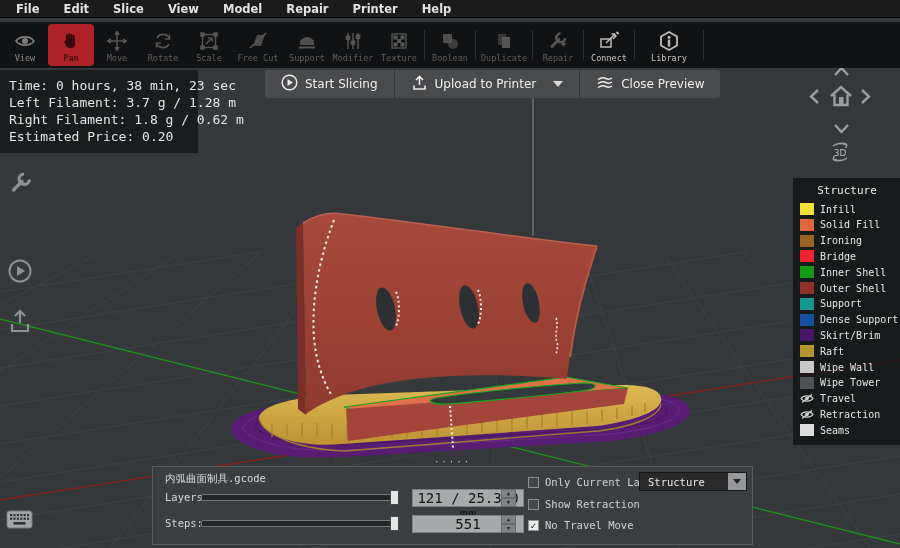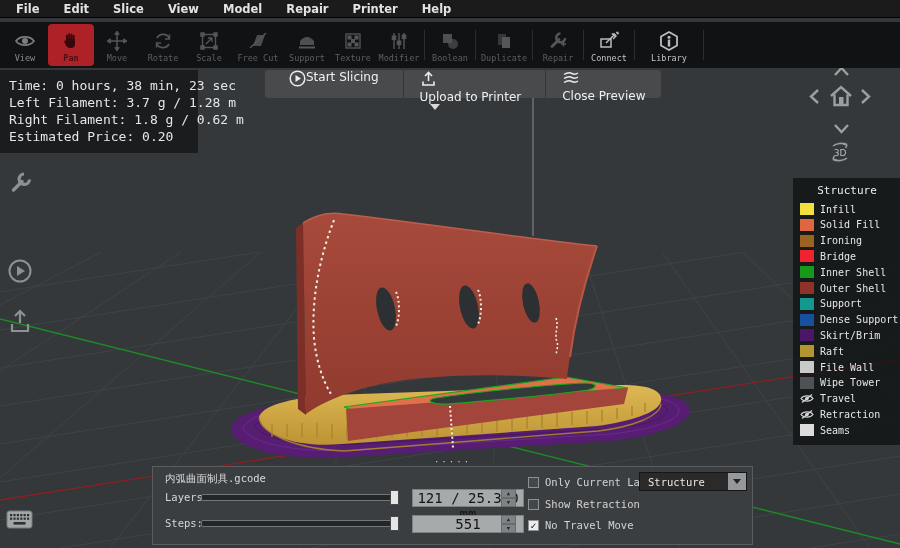--- a/index.html
+++ b/index.html
@@ -31,23 +31,23 @@
   #scene { position:absolute; top:0; left:0; z-index:1; }
 
   
   .stats { position:absolute; top:70px; left:0; width:198px; background:rgba(12,12,12,0.62);
     z-index:10; padding:7px 8px 8px 9px; }
   .stats div { color:#e4e7e7; font-size:13px; line-height:17px; white-space:nowrap; }
 
   
   .action-bar { position:absolute; top:70px; left:265px; height:28px; background:#484a4c;
     border-radius:3px; z-index:10; display:flex; align-items:stretch; }
-  .action-seg { display:flex; padding:0 16px; color:#f0f0f0;
-    font-size:12px; white-space:nowrap; cursor:default;margin-left:8px; }
-  .action-seg + .action-seg { border-left:1px solid #333537;flex-direction:column; }
+  .action-seg { display:flex; align-items:center; gap:7px; padding:0 16px; color:#f0f0f0;
+    font-size:12px; white-space:nowrap; cursor:default; }
+  .action-seg + .action-seg { border-left:1px solid #333537; }
   .caret { width:0; height:0; border-left:5px solid transparent; border-right:5px solid transparent;
     border-top:6px solid #d9d9d9; margin-left:10px; }
 
   
   .nav { position:absolute; z-index:10; color:#9aa0a0; }
 
   
   .legend { position:absolute; top:178px; right:0; width:107px; height:267px;
     background:rgba(14,16,18,0.75); z-index:10; padding:6px 6px 6px 7px;
     display:flex; flex-direction:column; }
@@ -248,41 +248,41 @@
     <span class="tb-ico">
       <svg width="22" height="22" viewBox="0 0 22 22" fill="currentColor">
           <path d="M4,15 L4,11 Q11,3 18,11 L18,15 Z" opacity="0.9"></path>
           <rect x="3" y="16.5" width="16" height="2"></rect>
         </svg>
     </span>
     <span class="tb-label">Support</span>
   </div>
   <div class="tb-item">
     <span class="tb-ico">
+      <svg width="22" height="22" viewBox="0 0 22 22" stroke="currentColor" fill="currentColor">
+          <path d="M6,3 V19 M11,3 V19 M16,3 V19" stroke-width="1.4"></path>
+          <rect x="4.2" y="6" width="3.6" height="3.6"></rect>
+          <rect x="9.2" y="11" width="3.6" height="3.6"></rect>
+          <rect x="14.2" y="5" width="3.6" height="3.6"></rect>
+        </svg>
+    </span>
+    <span class="tb-label">Modifier</span>
+  </div>
+  <div class="tb-item">
+    <span class="tb-ico">
       <svg width="22" height="22" viewBox="0 0 22 22" fill="currentColor">
           <rect x="4" y="4" width="14" height="14" fill="none" stroke="currentColor" stroke-width="1.3"></rect>
           <rect x="5.5" y="5.5" width="4" height="4"></rect>
           <rect x="12.5" y="5.5" width="4" height="4"></rect>
           <rect x="9" y="9" width="4" height="4"></rect>
           <rect x="5.5" y="12.5" width="4" height="4"></rect>
           <rect x="12.5" y="12.5" width="4" height="4"></rect>
         </svg>
     </span>
     <span class="tb-label">Texture</span>
-  </div>
-  <div class="tb-item">
-    <span class="tb-ico">
-      <svg width="22" height="22" viewBox="0 0 22 22" stroke="currentColor" fill="currentColor">
-          <path d="M6,3 V19 M11,3 V19 M16,3 V19" stroke-width="1.4"></path>
-          <rect x="4.2" y="6" width="3.6" height="3.6"></rect>
-          <rect x="9.2" y="11" width="3.6" height="3.6"></rect>
-          <rect x="14.2" y="5" width="3.6" height="3.6"></rect>
-        </svg>
-    </span>
-    <span class="tb-label">Modifier</span>
   </div>
   <div class="tb-sep"></div>
   <div class="tb-item">
     <span class="tb-ico">
       <svg width="22" height="22" viewBox="0 0 22 22" fill="currentColor">
           <rect x="4" y="4" width="9" height="9" opacity="0.9"></rect>
           <circle cx="14" cy="14" r="5" opacity="0.65"></circle>
         </svg>
     </span>
     <span class="tb-label">Boolean</span>
@@ -484,21 +484,21 @@
   <div class="legend-row">
     <span class="legend-swatch" style="background-color: rgb(74, 22, 104);"></span>
     <span class="legend-label">Skirt/Brim</span>
   </div>
   <div class="legend-row">
     <span class="legend-swatch" style="background-color: rgb(179, 148, 47);"></span>
     <span class="legend-label">Raft</span>
   </div>
   <div class="legend-row">
     <span class="legend-swatch" style="background-color: rgb(201, 201, 201);"></span>
-    <span class="legend-label">File Wall</span>
+    <span class="legend-label">Wipe Wall</span>
   </div>
   <div class="legend-row">
     <span class="legend-swatch" style="background-color: rgb(78, 82, 84);"></span>
     <span class="legend-label">Wipe Tower</span>
   </div>
   <div class="legend-row">
     <span class="legend-eye">
       <svg width="14" height="11" viewBox="0 0 14 11" fill="none" stroke="#d4d4d4" stroke-width="1.2">
           <path d="M1,5.5 C3.5,2 10.5,2 13,5.5 C10.5,9 3.5,9 1,5.5 Z"></path>
           <circle cx="7" cy="5.5" r="1.8" fill="#d4d4d4" stroke="none"></circle>

